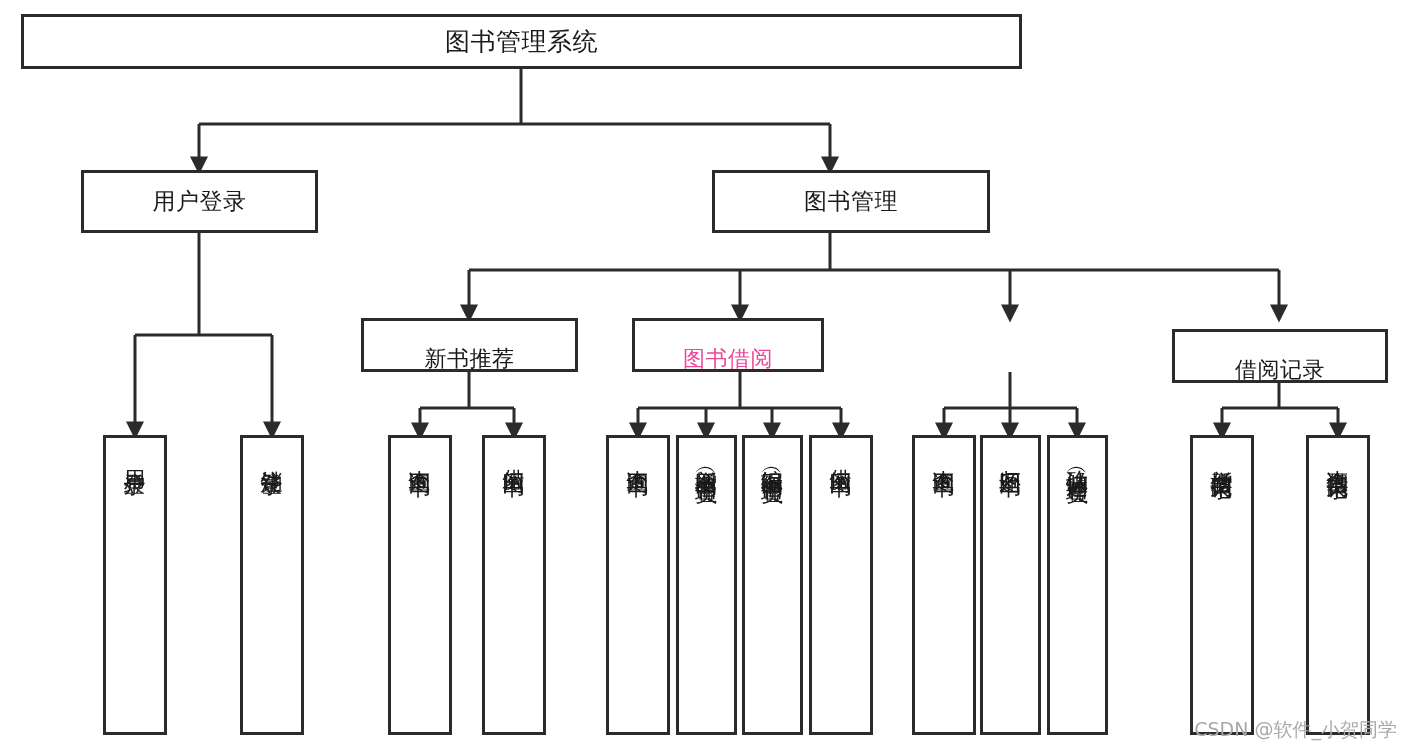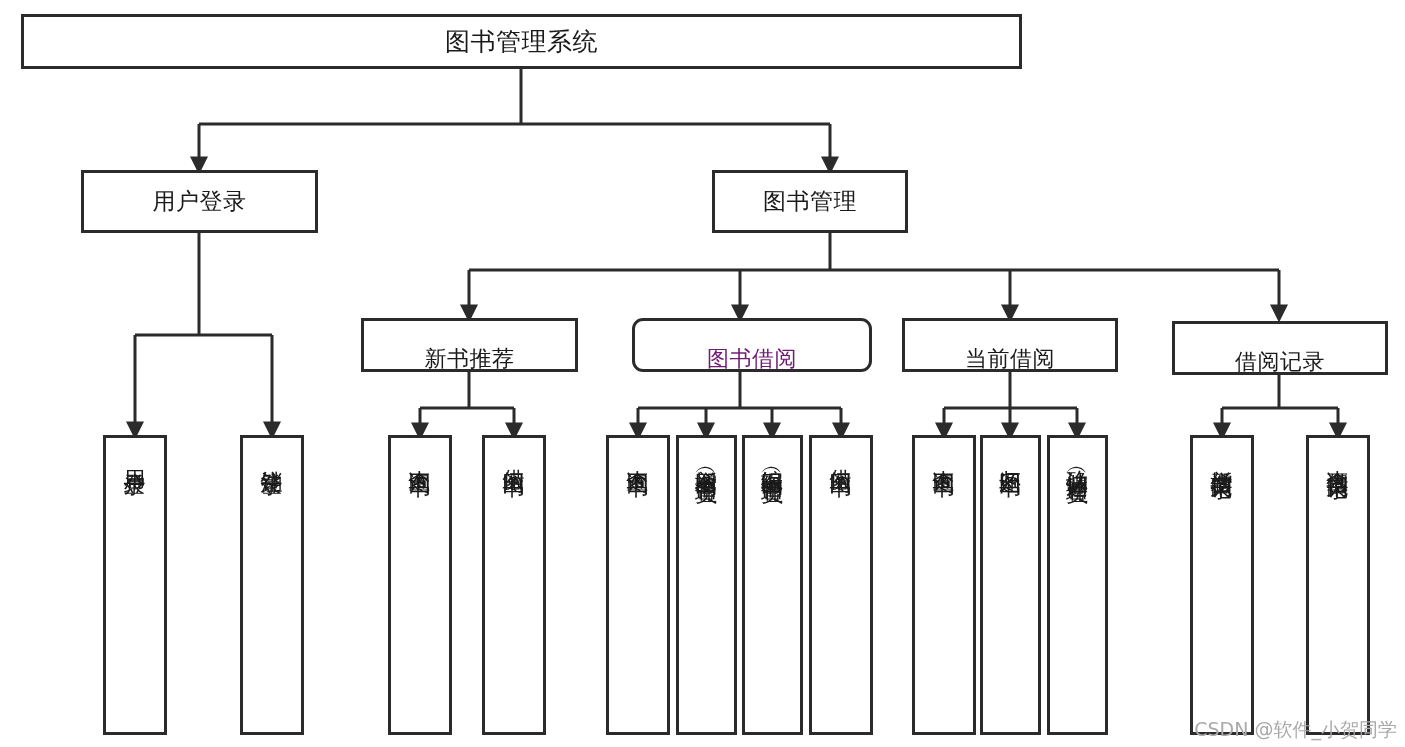--- a/index.html
+++ b/index.html
@@ -129,34 +129,31 @@
     </g>
   </svg>
 
   <div class="node root horiz" id="node-root" style="left: 21px; top: 14px; width: 1001px; height: 55px; border-color: rgb(43, 43, 43); background: rgb(255, 255, 255); color: rgb(26, 26, 26);">
     <span class="label">图书管理系统</span>
   </div>
 
   <div class="node lvl2 horiz" id="node-l2-0" style="left: 81px; top: 170px; width: 237px; height: 63px; border-color: rgb(43, 43, 43); background: rgb(255, 255, 255); color: rgb(26, 26, 26);">
     <span class="label">用户登录</span>
   </div>
-  <div class="node lvl2 horiz" id="node-l2-1" style="left: 712px; top: 170px; width: 196px; height: 63px; border-color: rgb(43, 43, 43); background: rgb(255, 255, 255); color: rgb(26, 26, 26);">
+  <div class="node lvl2 horiz" id="node-l2-1" style="left: 712px; top: 170px; width: 278px; height: 63px; border-color: rgb(43, 43, 43); background: rgb(255, 255, 255); color: rgb(26, 26, 26);">
     <span class="label">图书管理</span>
   </div>
 
   <div class="node lvl3 horiz" id="node-l3-0" style="left: 361px; top: 318px; width: 217px; height: 54px; border-color: rgb(43, 43, 43); background: rgb(255, 255, 255); color: rgb(26, 26, 26);">
     <span class="label">新书推荐</span>
   </div>
-  <div class="node lvl3 horiz" id="node-l3-1" style="left: 632px; top: 318px; width: 240px; height: 54px; border-color: rgb(43, 43, 43); background: rgb(255, 255, 255); color: #701a75; border-radius: 11px;">
+  <div class="node lvl3 horiz" id="node-l3-1" style="left: 632px; top: 318px; width: 192px; height: 54px; border-color: rgb(43, 43, 43); background: rgb(255, 255, 255); color: #ec4899;">
     <span class="label">图书借阅</span>
   </div>
-  <div class="node lvl3 horiz" id="node-l3-2" style="left: 902px; top: 318px; width: 216px; height: 54px; border-color: rgb(43, 43, 43); background: rgb(255, 255, 255); color: rgb(26, 26, 26);">
-    <span class="label">当前借阅</span>
-  </div>
-  <div class="node lvl3 horiz" id="node-l3-3" style="left: 1172px; top: 321px; width: 216px; height: 54px; border-color: rgb(43, 43, 43); background: rgb(255, 255, 255); color: rgb(26, 26, 26);">
+  <div class="node lvl3 horiz" id="node-l3-3" style="left: 1172px; top: 329px; width: 216px; height: 54px; border-color: rgb(43, 43, 43); background: rgb(255, 255, 255); color: rgb(26, 26, 26);">
     <span class="label">借阅记录</span>
   </div>
 
   <div class="node leaf vert" id="node-leaf-0" style="left: 103px; top: 435px; width: 64px; height: 300px; border-color: rgb(43, 43, 43); background: rgb(255, 255, 255); color: rgb(26, 26, 26);">
     <span class="label">用户登录</span>
   </div>
   <div class="node leaf vert" id="node-leaf-1" style="left: 240px; top: 435px; width: 64px; height: 300px; border-color: rgb(43, 43, 43); background: rgb(255, 255, 255); color: rgb(26, 26, 26);">
     <span class="label">注销登录</span>
   </div>
   <div class="node leaf vert" id="node-leaf-2" style="left: 388px; top: 435px; width: 64px; height: 300px; border-color: rgb(43, 43, 43); background: rgb(255, 255, 255); color: rgb(26, 26, 26);">

